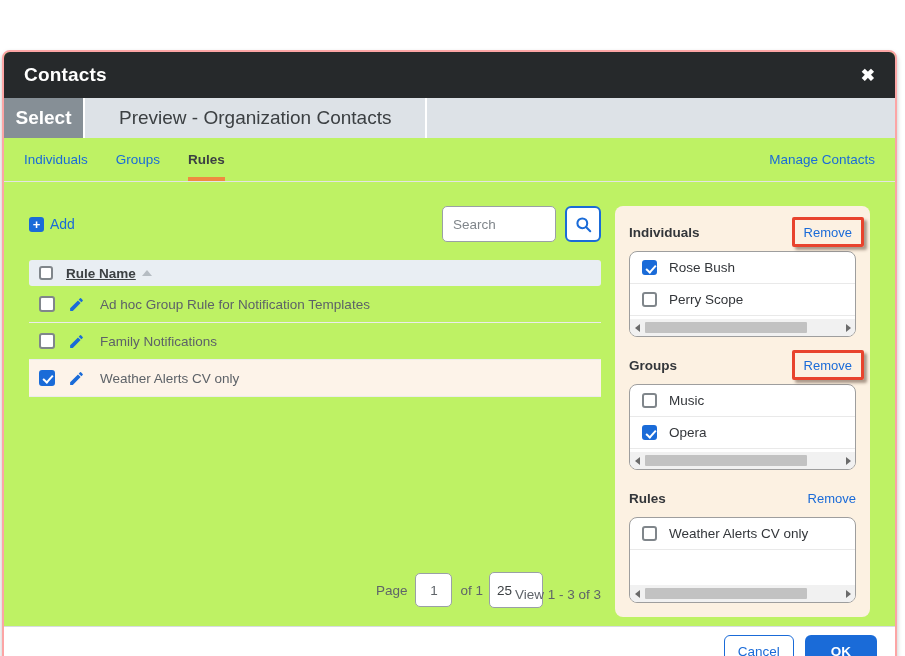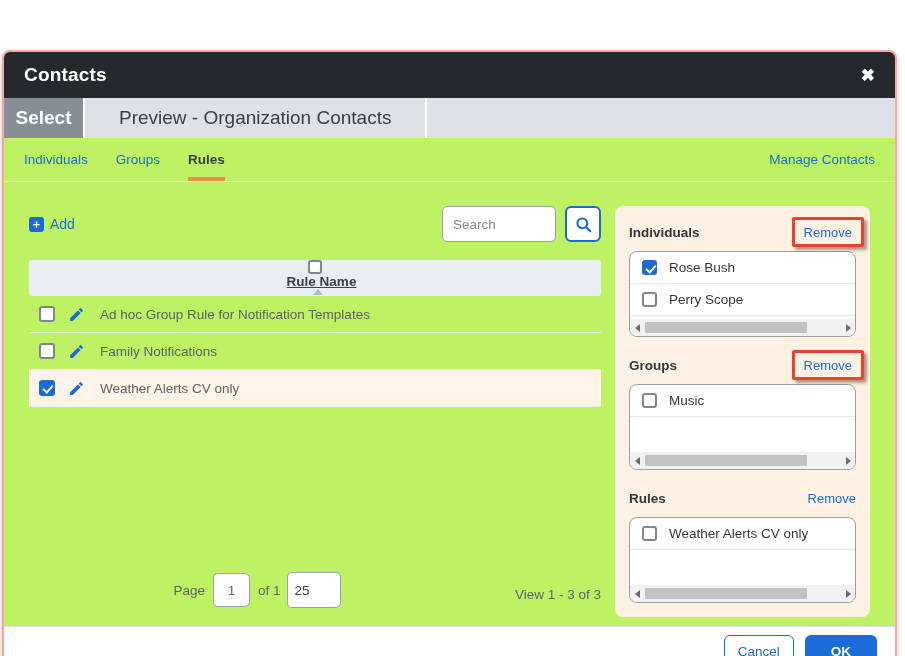--- a/index.html
+++ b/index.html
@@ -39,31 +39,31 @@
   .search-in::placeholder { color:#80868b; }
   .search-btn { width:36px; height:36px; margin-left:9px; border:2px solid #1a6bd8; border-radius:6px; background:#fff; display:flex; align-items:center; justify-content:center; cursor:pointer; }
 
   
   .cb { width:16px; height:16px; border:2px solid #80868b; border-radius:3px; background:#fff; flex:none; position:relative; cursor:pointer; display:inline-block; }
   .cb.checked { background:#1a6bd8; border-color:#1a6bd8; }
   .cb.checked::after { content:""; position:absolute; left:4px; top:0.5px; width:4px; height:8px;
     border-right:2px solid #fff; border-bottom:2px solid #fff; transform:rotate(42deg); }
 
   
-  .t-head { background:#e9eef3; border-radius:3px; height:36px; display:flex; align-items:center; padding:0 10px;flex-direction:column; }
+  .t-head { background:#e9eef3; border-radius:3px; height:26px; display:flex; align-items:center; padding:0 10px; }
   .t-head .cb { width:14px; height:14px; }
   .t-head-label { font-size:13.5px; font-weight:bold; color:#3c4043; text-decoration:underline; margin-left:13px; cursor:pointer; }
   .sort-ic { width:0; height:0; border-left:5px solid transparent; border-right:5px solid transparent; border-bottom:6px solid #b5bcc2; margin-left:6px; }
   .t-row { display:flex; align-items:center; height:37px; padding:0 10px; border-bottom:1px solid #ececec; }
   .t-row.highlight { background:#fdf3e9; }
   .pencil { width:17px; height:17px; margin-left:13px; color:#1a6bd8; flex:none; cursor:pointer; }
   .t-row-label { font-size:13.5px; color:#5d6268; margin-left:15px; white-space:nowrap; }
 
   
-  .pager { margin-top:auto; position:relative; display:flex; align-items:center; justify-content:center; padding-bottom:16px; height:56px; }
+  .pager { margin-top:auto; position:relative; display:flex; align-items:center; justify-content:flex-end; padding-bottom:16px; height:56px; }
   .pager-grp { display:flex; align-items:center; transform:translateX(-58px); }
   .pager-label { font-size:13.5px; color:#5f6469; margin-right:8px; }
   .page-input { width:37px; height:34px; border:1px solid #9aa0a6; border-radius:5px; text-align:center; font-size:13.5px; color:#5f6469; outline:none; font-family:"Liberation Sans",sans-serif; }
   .of-label { font-size:13.5px; color:#5f6469; margin:0 6px 0 8px; }
   .size-sel { width:54px; height:36px; border:1px solid #9aa0a6; border-radius:5px; display:flex; align-items:center; padding:0 7px; cursor:pointer; background:#fff;gap:28px; }
   .size-val { font-size:13.5px; color:#3c4043; }
   .chev { margin-left:auto; width:12px; height:12px; color:#202124; }
   .view-text { position:absolute; right:0; bottom:24px; font-size:13.5px; color:#5f6469; }
 
   
@@ -217,20 +217,24 @@
           <span class="sec-title">Groups</span>
           <span class="callout-wrap callout">
             <span class="remove-link">Remove</span>
           </span>
         </div>
         <div class="listbox">
           <div class="list-item">
             <span class="cb"></span>
             <span class="list-label">Music</span>
           </div>
+          <div class="list-item">
+            <span class="cb checked"></span>
+            <span class="list-label">Opera</span>
+          </div>
           <div class="hscroll">
             <span class="sb-arrow">
                 <span class="tri-l"></span>
               </span>
             <span class="sb-thumb"></span>
             <span class="sb-arrow" style="margin-left:auto;">
                 <span class="tri-r"></span>
               </span>
           </div>
         </div>

